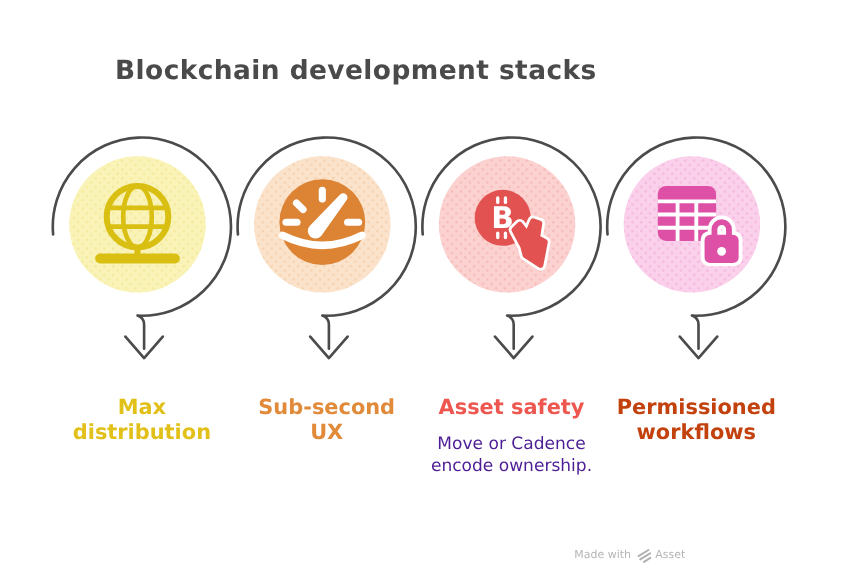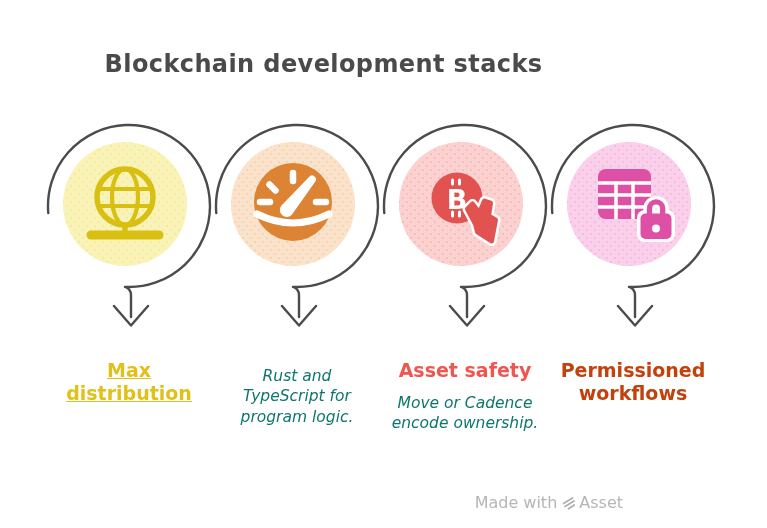--- a/index.html
+++ b/index.html
@@ -20,27 +20,26 @@
   .column{
     flex:0 0 168px;width:168px;display:flex;flex-direction:column;
     align-items:center;text-align:center;
   }
   .column svg{display:block;}
   .heading{
     margin-top:4px;font-size:19px;font-weight:bold;line-height:1.2;
     white-space:pre-line;
   }
   .description{
-    margin-top:11px;font-size:15.5px;line-height:1.32;color:#0f766e;
+    margin-top:11px;font-size:15.5px;line-height:1.32;color:#4c1d95;
     white-space:pre-line;
-    font-style:italic;
   }
   .footer{
     position:absolute;right:24px;bottom:16px;display:flex;align-items:center;
-    gap:4px;color:#b6b6b6;font-size:16px;
+    gap:4px;color:#b6b6b6;font-size:10px;
   }
 </style>
 </head>
 <body>
 
 <div class="stage">
 
   <div class="title">Blockchain development stacks</div>
 
   <div class="columns">
@@ -58,21 +57,21 @@
         <g transform="translate(42,46)" stroke="#D8BF12" fill="none">
           <circle cx="38" cy="31" r="28" stroke-width="5.5"></circle>
           <line x1="12.5" y1="23" x2="63.5" y2="23" stroke-width="4.2"></line>
           <line x1="12.5" y1="40" x2="63.5" y2="40" stroke-width="4.2"></line>
           <ellipse cx="38" cy="31" rx="13" ry="28" stroke-width="4.2"></ellipse>
           <line x1="38" y1="61" x2="38" y2="66" stroke-width="5.5"></line>
           <line x1="4" y1="69" x2="72" y2="69" stroke-width="9" stroke-linecap="round"></line>
         </g>
         <path d="M3.3,93.1 A81,81 0 1 1 80,166.9 Q86,169 86,175 L86,197 M69,186 L86,205.5 L103,186" fill="none" stroke="#4B4B4B" stroke-width="2.4" stroke-linecap="round" stroke-linejoin="round" style="stroke: rgb(75, 75, 75);"></path>
       </svg>
-      <div class="heading" style="color: rgb(226, 192, 26); text-decoration: underline;">Max
+      <div class="heading" style="color: rgb(226, 192, 26);">Max
 distribution</div>
     </div>
 
     <div class="column">
       <svg width="168" height="235" viewBox="0 0 168 235">
         <defs>
           <pattern id="dp1" width="8" height="8" patternUnits="userSpaceOnUse">
             <circle cx="2" cy="2" r="1.1" fill="#DC8334" opacity="0.20"></circle>
             <circle cx="6" cy="6" r="1.1" fill="#DC8334" opacity="0.20"></circle>
           </pattern>
@@ -85,23 +84,22 @@
             <line x1="42" y1="11" x2="42" y2="19"></line>
             <line x1="18.5" y1="22.5" x2="24.5" y2="28.5"></line>
             <line x1="9" y1="40" x2="19" y2="40"></line>
             <line x1="65" y1="40" x2="75" y2="40"></line>
           </g>
           <path d="M30.5,43.5 L58,15 A3.5,3.5 0 0 1 64,20 L41,52.5 A6.8,6.8 0 1 1 30.5,43.5 Z" fill="#ffffff"></path>
           <path d="M6,52 Q42,70 78,52" stroke="#ffffff" stroke-width="7" fill="none" stroke-linecap="round"></path>
         </g>
         <path d="M3.3,93.1 A81,81 0 1 1 80,166.9 Q86,169 86,175 L86,197 M69,186 L86,205.5 L103,186" fill="none" stroke="#4B4B4B" stroke-width="2.4" stroke-linecap="round" stroke-linejoin="round" style="stroke: rgb(75, 75, 75);"></path>
       </svg>
-      <div class="description">Rust and
-TypeScript for
-program logic.</div>
+      <div class="heading" style="color: rgb(224, 138, 58);">Sub-second
+UX</div>
     </div>
 
     <div class="column">
       <svg width="168" height="235" viewBox="0 0 168 235">
         <defs>
           <pattern id="dp2" width="8" height="8" patternUnits="userSpaceOnUse">
             <circle cx="2" cy="2" r="1.1" fill="#E25250" opacity="0.20"></circle>
             <circle cx="6" cy="6" r="1.1" fill="#E25250" opacity="0.20"></circle>
           </pattern>
         </defs>

